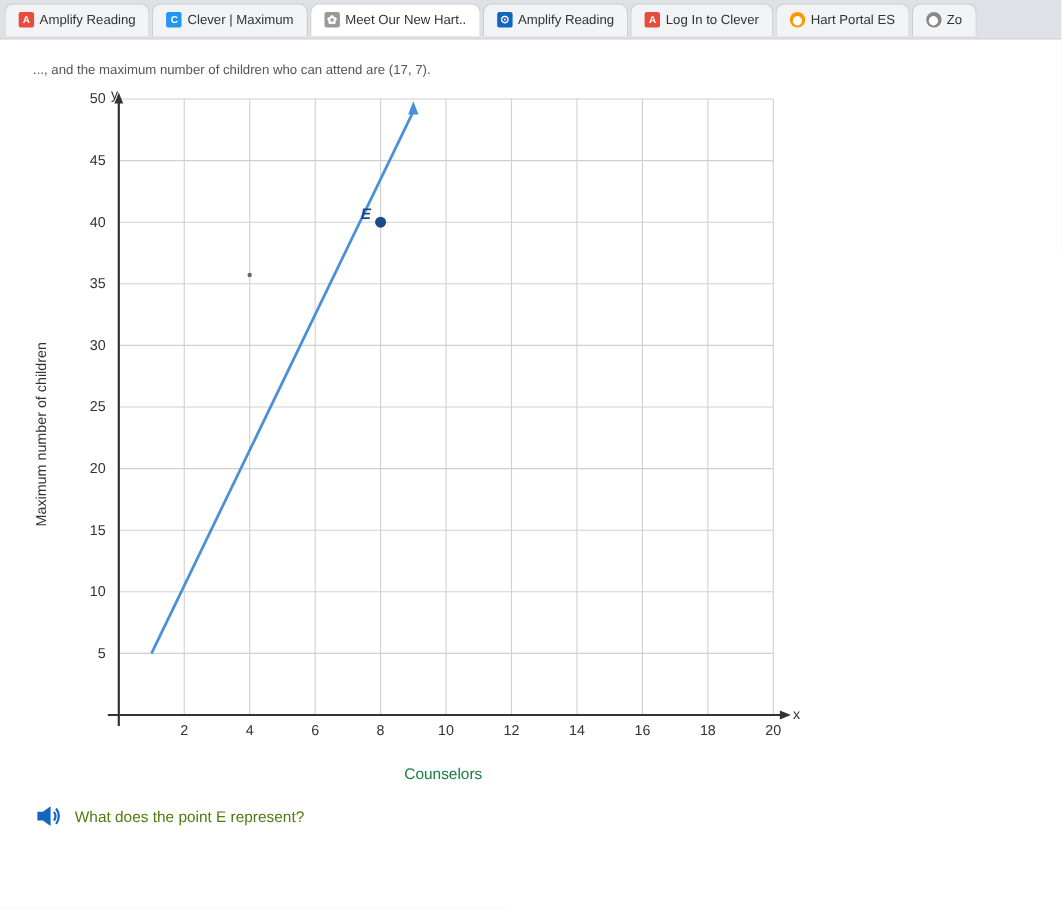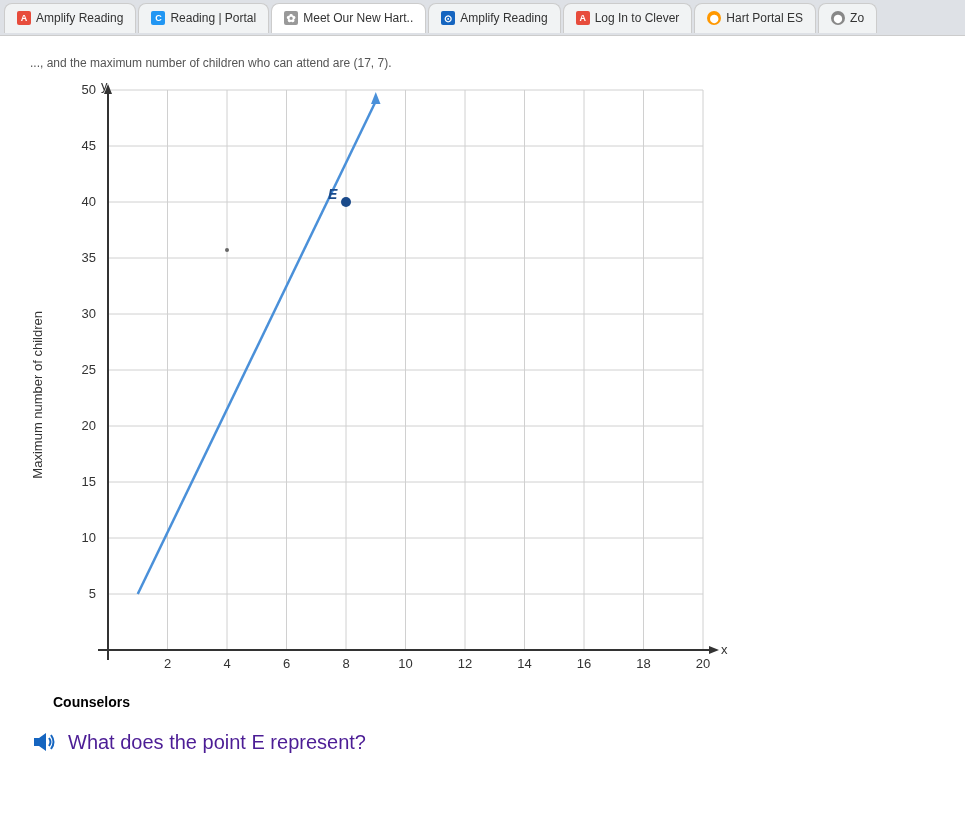--- a/index.html
+++ b/index.html
@@ -125,21 +125,21 @@
 </head>
 <body>
 
 <div class="tab-bar">
   <div class="tab">
     <span class="tab-favicon amplify">A</span>
     <span>Amplify Reading</span>
   </div>
   <div class="tab">
     <span class="tab-favicon clever">C</span>
-    <span>Reading | Portal</span>
+    <span>Clever | Maximum</span>
   </div>
   <div class="tab active">
     <span class="tab-favicon baby" style="font-size:11px;">✿</span>
     <span>Meet Our New Hart..</span>
   </div>
   <div class="tab">
     <span class="tab-favicon amplify2" style="font-size:10px;">⊙</span>
     <span>Amplify Reading</span>
   </div>
   <div class="tab">
@@ -229,29 +229,29 @@
           <polygon points="322.75,12 318,24 327.5,24" fill="#4A90D9"></polygon>
 
           <circle cx="293" cy="122" r="5" fill="#1a4a8a"></circle>
 
           <text x="275" y="119" font-size="14" font-weight="bold" fill="#1a4a8a" font-style="italic">E</text>
 
           <circle cx="174" cy="170" r="2" fill="#666"></circle>
         </svg>
 
         
-        <div style="font-size: 14px; font-weight: bold; color: #000000; margin-top: -20px;">Counselors</div>
+        <div style="text-align: center; font-size: 14px; font-weight: normal; color: #15803d; margin-top: -20px;">Counselors</div>
       </div>
     </div>
   </div>
 
   <div class="question-area">
     <span class="speaker-icon">
       <svg width="28" height="28" viewBox="0 0 28 28">
         <polygon points="4,10 4,18 9,18 16,23 16,5 9,10" fill="#1565C0"></polygon>
         <path d="M19,10 Q22,14 19,18" stroke="#1565C0" stroke-width="2" fill="none"></path>
         <path d="M21,7 Q26,14 21,21" stroke="#1565C0" stroke-width="2" fill="none"></path>
       </svg>
     </span>
-    <span style="font-size: 20px; color: #4c1d95;">What does the point E represent?</span>
+    <span style="font-size: 14px; color: #4d7c0f;">What does the point E represent?</span>
   </div>
 
 </div>
 
 </body></html>

